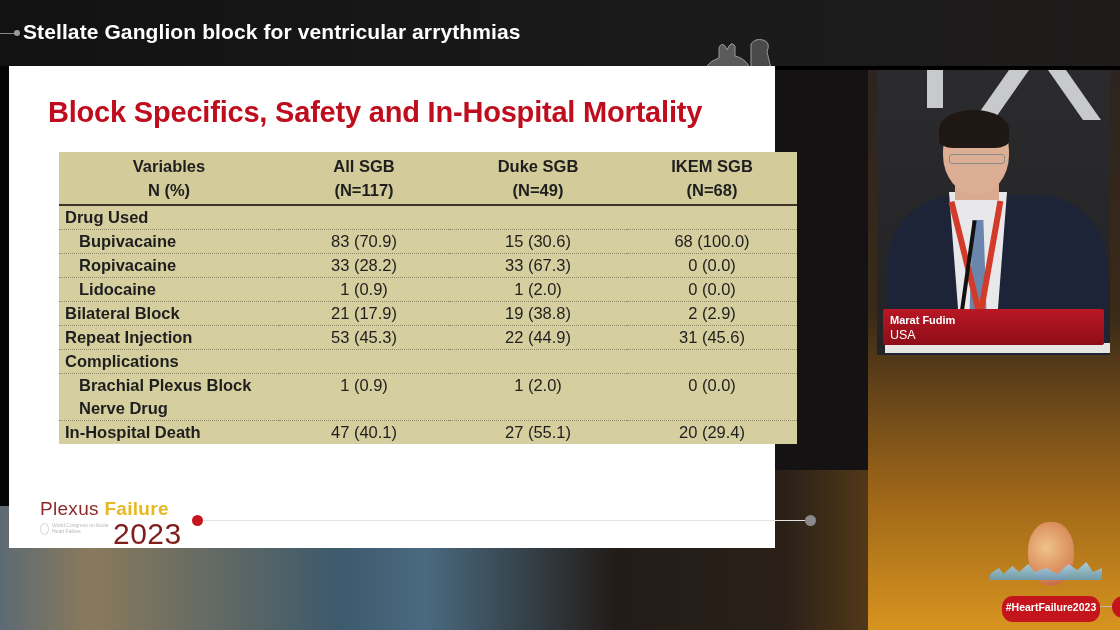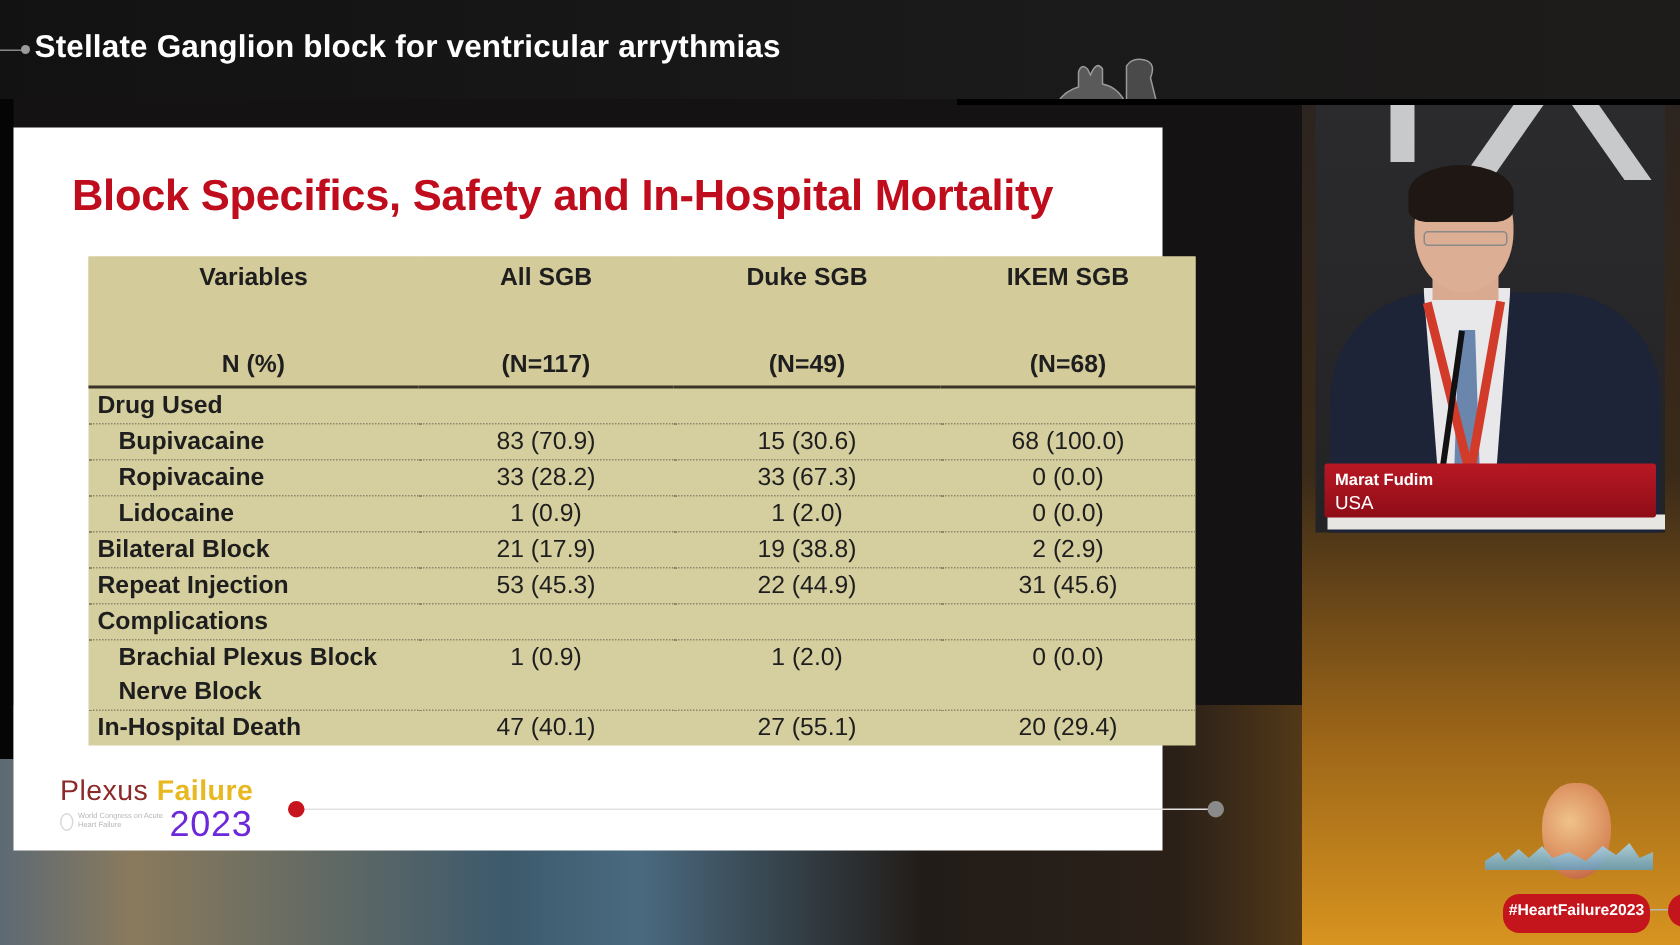--- a/index.html
+++ b/index.html
@@ -29,32 +29,32 @@
     .top-bar .title {
       position: absolute; left: 23px; top: 20px; color: #fff; font-size: 21px; font-weight: bold; letter-spacing: 0.1px;
     }
     .top-bar .silhouette {
       position: absolute; left: 705px; top: 38px; width: 90px; height: 30px;
     }
     .black-strip { position: absolute; left: 638px; top: 66px; width: 482px; height: 4px; background: #000; }
 
     
     .slide {
-      position: absolute; left: 9px; top: 85px; width: 766px; height: 482px; background: #ffffff;
+      position: absolute; left: 9px; top: 66px; width: 766px; height: 482px; background: #ffffff;
     }
     .slide-left-edge { position: absolute; left: 0; top: 66px; width: 9px; height: 440px; background: #050505; }
     .slide-title {
       position: absolute; left: 39px; top: 30px; color: #c00d1e; font-size: 29px; font-weight: bold; letter-spacing: -0.2px;
     }
     table.data {
       position: absolute; left: 50px; top: 86px; width: 738px; border-collapse: collapse;
       background: #d5ce9e; font-size: 16.5px; color: #1e1e1e;
     }
     table.data th {
-      font-weight: bold; text-align: center; line-height: 24px; padding: 17px 4px;
+      font-weight: bold; text-align: center; line-height: 24px; padding: 0 4px;
       background: #d3cb9a;
     }
     table.data thead tr:last-child th { border-bottom: 2px solid #3a3426; padding-bottom: 2px; }
     table.data thead tr:first-child th { padding-top: 2px; }
     table.data td {
       line-height: 23px; padding: 0 4px; text-align: center; border-top: 1px dotted #8e876a; margin-left: 18px;
     }
     table.data td.label { text-align: left; font-weight: bold; padding-left: 6px; }
     table.data td.label.indent { padding-left: 20px; }
     table.data tr.cont td { border-top: none; }
@@ -63,21 +63,21 @@
     .col-duke { width: 178px; }
     .col-ikem { width: 170px; }
 
     
     .logo { position: absolute; left: 31px; top: 432px; width: 140px; height: 46px; }
     .logo .l1 { position: absolute; left: 0; top: 0; font-size: 19px; letter-spacing: 0.3px; }
     .logo .heart { color: #8c2a2a; }
     .logo .failure { color: #e8b820; font-weight: bold; }
     .logo .sub { position: absolute; left: 12px; top: 24px; font-size: 5px; color: #b8b8b8; line-height: 6px; width: 60px; }
     .logo .circle { position: absolute; left: 0; top: 25px; width: 9px; height: 12px; border: 1px solid #d8d8d8; border-radius: 50%; }
-    .logo .year { position: absolute; left: 73px; top: 19px; font-size: 24px; color: #6d28d9; letter-spacing: 0.5px; }
+    .logo .year { position: absolute; left: 73px; top: 19px; font-size: 30px; color: #7f1d1d; letter-spacing: 0.5px; }
     .progress-line { position: absolute; left: 190px; top: 454px; width: 610px; height: 1px; background: #e2e2e2; }
     .progress-start { position: absolute; left: 183px; top: 449px; width: 11px; height: 11px; border-radius: 50%; background: #c8141e; }
     .progress-end { position: absolute; left: 796px; top: 449px; width: 11px; height: 11px; border-radius: 50%; background: #8a8a8a; }
 
     
     .video {
       position: absolute; left: 877px; top: 70px; width: 233px; height: 285px; overflow: hidden;
       background: linear-gradient(180deg, #2b2b2e 0%, #232326 100%);
     }
     .video .screen-letter-1 { position: absolute; left: 50px; top: 0; width: 16px; height: 38px; background: #c7c9cb; }
@@ -200,21 +200,21 @@
         <td></td>
         <td></td>
       </tr>
       <tr>
         <td class="label indent">Brachial Plexus Block</td>
         <td>1 (0.9)</td>
         <td>1 (2.0)</td>
         <td>0 (0.0)</td>
       </tr>
       <tr class="cont">
-        <td class="label indent">Nerve Block</td>
+        <td class="label indent">Nerve Drug</td>
         <td></td>
         <td></td>
         <td></td>
       </tr>
       <tr>
         <td class="label">In-Hospital Death</td>
         <td>47 (40.1)</td>
         <td>27 (55.1)</td>
         <td>20 (29.4)</td>
       </tr>

